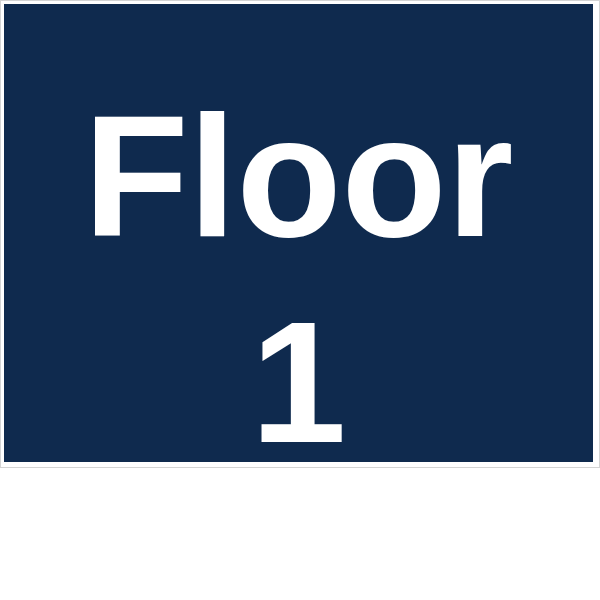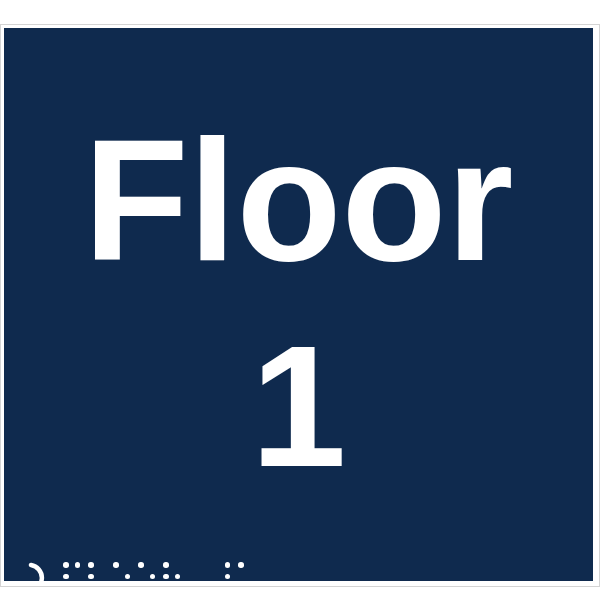--- a/index.html
+++ b/index.html
@@ -4,26 +4,25 @@
 <style>
   html, body {
     margin: 0;
     padding: 0;
     background: #ffffff;
     font-family: "Liberation Sans", sans-serif;
   }
   .canvas {
     position: relative;
     width: 600px;
-    height: 563px;
+    height: 468px;
     box-sizing: border-box;
     background: #ffffff;
     border: 1px solid #d4d4d4;
     overflow: hidden;
-    margin-top: 24px;
   }
   .sign-panel {
     position: absolute;
     left: 3px;
     top: 3px;
     right: 6px;
     bottom: 5px;
     background: #0f2a4e;
   }
   .line {

